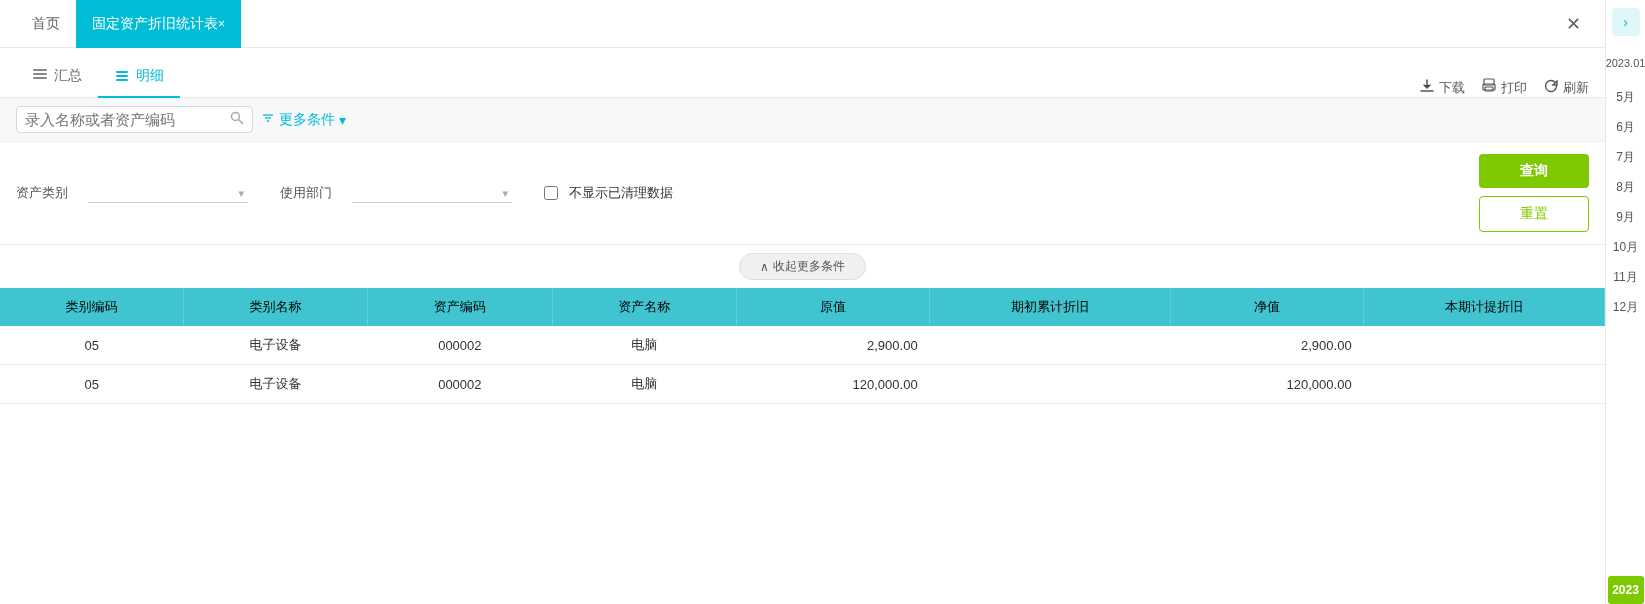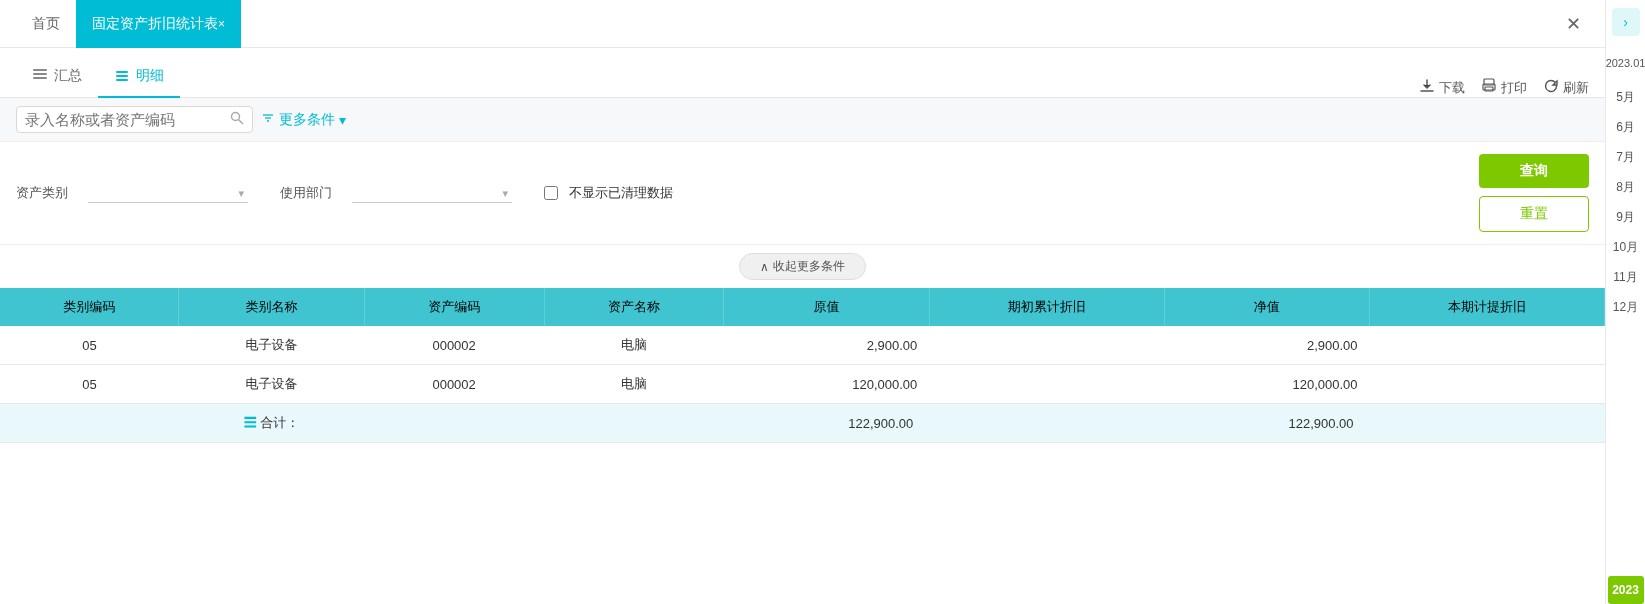--- a/index.html
+++ b/index.html
@@ -227,33 +227,20 @@
             <tr>
       <td>05</td>
       <td>电子设备</td>
       <td>000002</td>
       <td>电脑</td>
       <td class="text-right">120,000.00</td>
       <td class="text-right"></td>
       <td class="text-right">120,000.00</td>
       <td class="text-right"></td>
     </tr>
-            <tr class="total-row">
-    <td></td>
-    <td style="text-align:center;">
-      <span style="color:#00bcd4;">☰</span>
-      合计：
-    </td>
-    <td></td>
-    <td></td>
-    <td class="text-right">122,900.00</td>
-    <td class="text-right"></td>
-    <td class="text-right">122,900.00</td>
-    <td class="text-right"></td>
-  </tr>
           </tbody>
       </table>
     </div>
   </div>
 </div>
 
 <div class="right-sidebar">
   <div class="sidebar-arrow">›</div>
   <div class="sidebar-month" style="font-size:11px;color:#555;writing-mode:horizontal-tb;">2023.01</div>
   <div id="sidebar-months">

